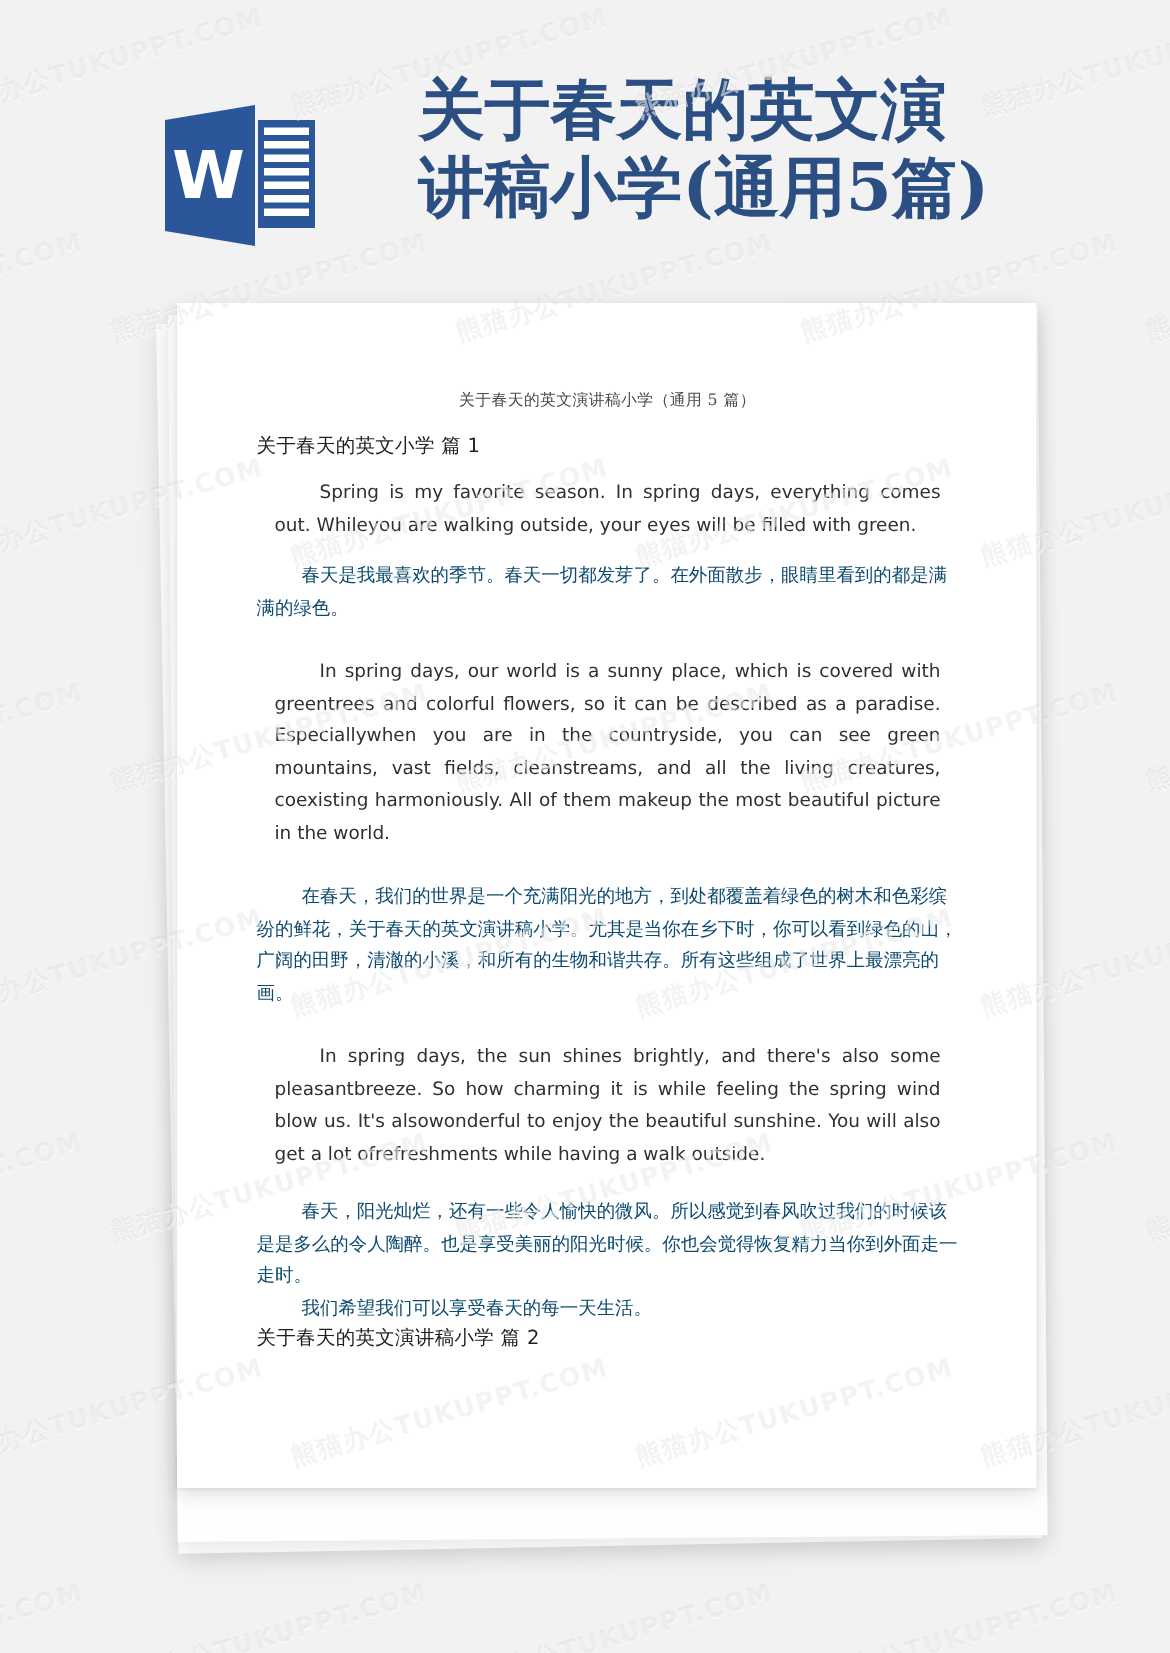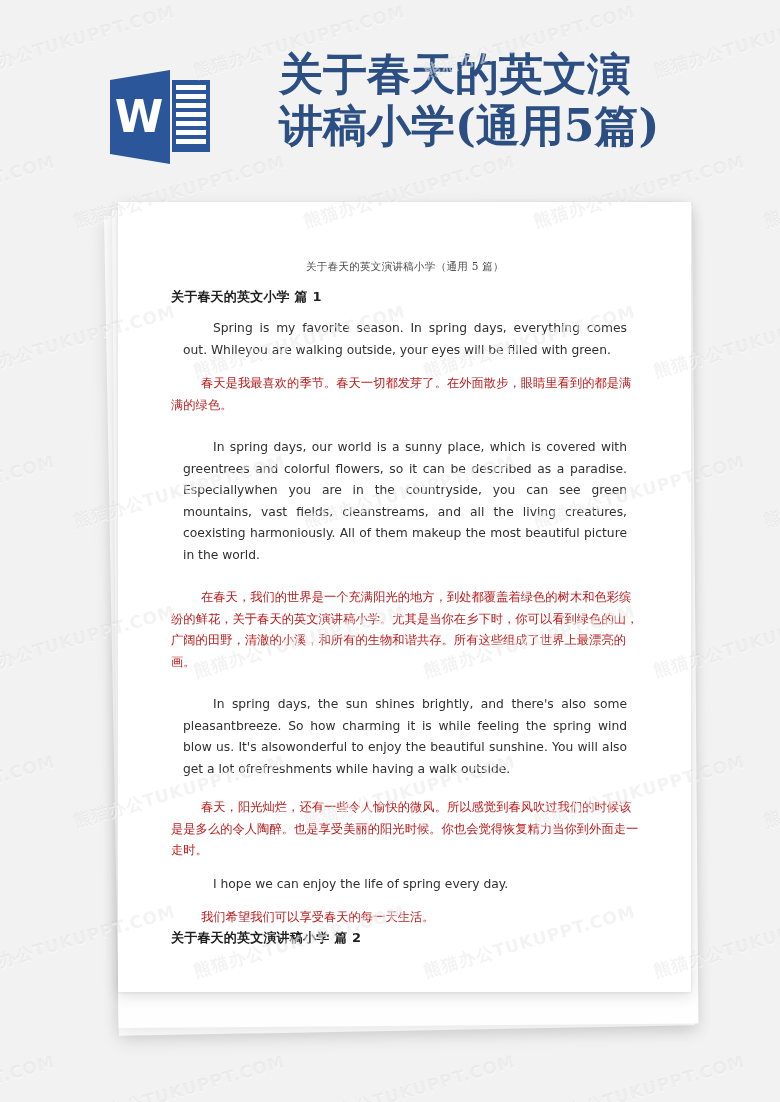--- a/index.html
+++ b/index.html
@@ -127,21 +127,21 @@
     text-align: center;
     font-family: "DejaVu Serif", "Liberation Serif", serif;
     font-size: 10.5px;
     color: #4a4a4a;
     margin: 0 0 14px 0;
     letter-spacing: 0.3px;
   }
   .h-sec {
     font-family: "DejaVu Sans", "Liberation Sans", sans-serif;
     font-size: 13px;
-    font-weight: 700;
+    font-weight: 400;
     color: #1f1f1f;
     margin: 0 0 2px 0;
     letter-spacing: 0.2px;
   }
   p.en {
     font-family: "DejaVu Sans", "Liberation Sans", sans-serif;
     font-size: 12.3px;
     line-height: 21.5px;
     text-align: justify;
     text-justify: inter-word;
@@ -149,21 +149,21 @@
     text-indent: 30px;
     color: #303030;
   }
   p.cn {
     font-family: "DejaVu Sans", "Liberation Sans", sans-serif;
     font-size: 12.3px;
     line-height: 21.5px;
     text-align: justify;
     margin: 0;
     text-indent: 30px;
-    color: #b91c1c;
+    color: #0c4a6e;
   }
   p.en-last, p.cn-last { text-align: left; }
   .gap-sm { height: 5px; }
   .gap-md { height: 9px; }
 
   .clip-doc { overflow: hidden; }
 </style>
 </head>
 <body>
 
@@ -192,21 +192,20 @@
         <p class="cn cn-last">在春天，我们的世界是一个充满阳光的地方，到处都覆盖着绿色的树木和色彩缤纷的鲜花，关于春天的英文演讲稿小学。尤其是当你在乡下时，你可以看到绿色的山，广阔的田野，清澈的小溪，和所有的生物和谐共存。所有这些组成了世界上最漂亮的画。</p>
 
         <div class="gap-md"></div>
 
         <p class="en">In spring days, the sun shines brightly, and there's also some pleasantbreeze. So how charming it is while feeling the spring wind blow us. It's alsowonderful to enjoy the beautiful sunshine. You will also get a lot ofrefreshments while having a walk outside.</p>
 
         <div class="gap-sm"></div>
 
         <p class="cn cn-last">春天，阳光灿烂，还有一些令人愉快的微风。所以感觉到春风吹过我们的时候该是是多么的令人陶醉。也是享受美丽的阳光时候。你也会觉得恢复精力当你到外面走一走时。</p>
 
-        <p class="en en-last">I hope we can enjoy the life of spring every day.</p>
 
         <p class="cn cn-last">我们希望我们可以享受春天的每一天生活。</p>
 
         <div class="h-sec">关于春天的英文演讲稿小学 篇 2</div>
 
 
       </div>
     </div>
   </div>
 </div>

